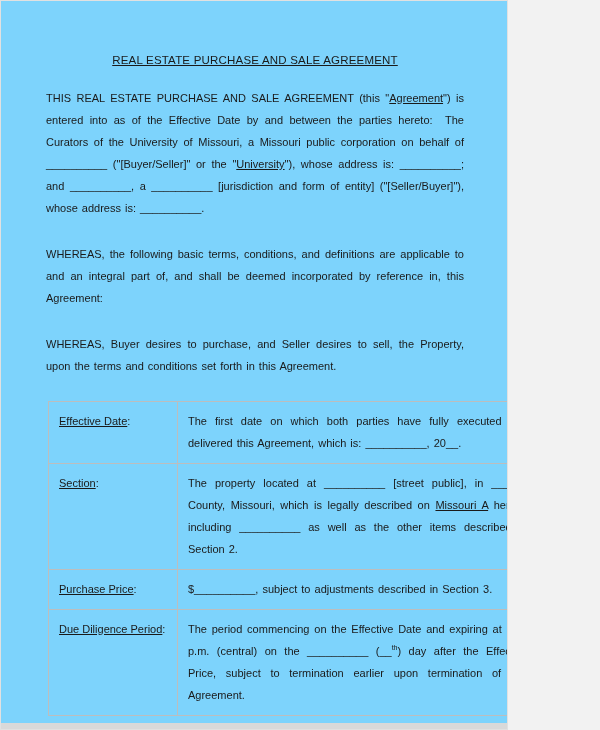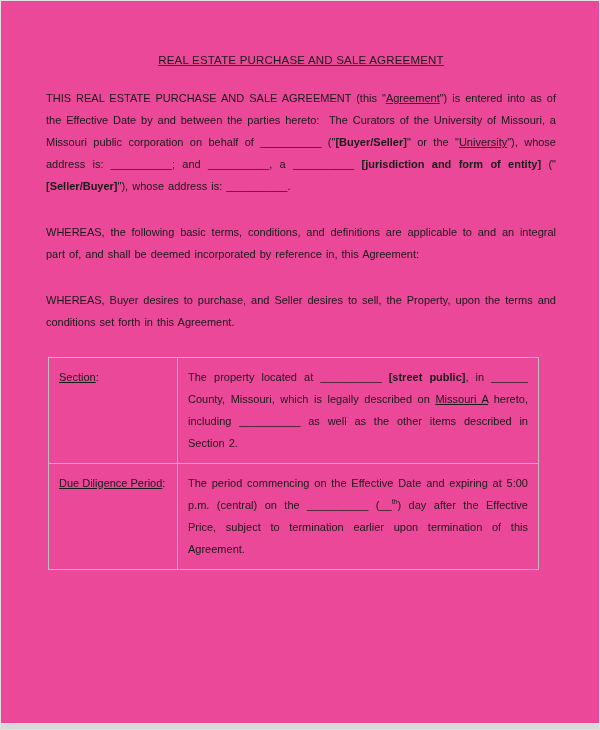--- a/index.html
+++ b/index.html
@@ -1,18 +1,18 @@
 <!DOCTYPE html>
 <html><head>
 <meta charset="utf-8">
 <style>
   html,body{margin:0;padding:0;background:#f2f2f2;}
   .page{
-    width:600px;height:730px;
-    background:#ec4899;
+    width:508px;height:730px;
+    background:#7dd3fc;
     border:1px solid #e1e1e1;
     box-sizing:border-box;
     position:relative;
     overflow:hidden;
     font-family:"Liberation Sans","DejaVu Sans",sans-serif;
     color:#1a1a1a;
   }
   .content{padding:53px 43px 0 45px;}
   .doc-title{
     text-align:center;
@@ -22,21 +22,21 @@
     text-decoration:underline;
     margin:0 0 21px 0;
   }
   .para{
     font-size:11px;
     line-height:22px;
     text-align:justify;
     margin:0 0 24px 0;
     word-spacing:1px;
   }
-  .b{font-weight:bold;margin-top:24px;}
+  .b{font-weight:normal;margin-top:24px;}
   .u{text-decoration:underline;}
   sup{font-size:7px;line-height:0;vertical-align:super;}
   table.terms{
     border-collapse:collapse;
     table-layout:fixed;
     width:491px;
     margin-left:2px;
     margin-top:2px;
   }
   table.terms td{
@@ -63,22 +63,30 @@
 
     <h1 class="doc-title">REAL ESTATE PURCHASE AND SALE AGREEMENT</h1>
 
     <p class="para"><span>THIS REAL ESTATE PURCHASE AND SALE AGREEMENT (this "</span><span class="u">Agreement</span><span>") is entered into as of the Effective Date by and between the parties hereto:&nbsp; The Curators of the University of Missouri, a Missouri public corporation on behalf of __________ ("</span><span class="b">[Buyer/Seller]</span><span>" or the "</span><span class="u">University</span><span>"), whose address is: __________; and __________, a __________ </span><span class="b">[jurisdiction and form of entity]</span><span> ("</span><span class="b">[Seller/Buyer]</span><span>"), whose address is: __________.</span></p>
     <p class="para"><span>WHEREAS, the following basic terms, conditions, and definitions are applicable to and an integral part of, and shall be deemed incorporated by reference in, this Agreement:</span></p>
     <p class="para"><span>WHEREAS, Buyer desires to purchase, and Seller desires to sell, the Property, upon the terms and conditions set forth in this Agreement.</span></p>
 
     <table class="terms">
       <tbody>
         <tr>
+          <td class="term-label"><span class="u">Effective Date</span><span>:</span></td>
+          <td class="term-value"><span>The first date on which both parties have fully executed and delivered this Agreement, which is: __________, 20__.</span></td>
+        </tr>
+        <tr>
           <td class="term-label"><span class="u">Section</span><span>:</span></td>
           <td class="term-value"><span>The property located at __________ </span><span class="b">[street public]</span><span>, in ______ County, Missouri, which is legally described on </span><span class="u">Missouri A</span><span> hereto, including __________ as well as the other items described in Section 2.</span></td>
+        </tr>
+        <tr>
+          <td class="term-label"><span class="u">Purchase Price</span><span>:</span></td>
+          <td class="term-value"><span>$__________, subject to adjustments described in Section 3.</span></td>
         </tr>
         <tr>
           <td class="term-label"><span class="u">Due Diligence Period</span><span>:</span></td>
           <td class="term-value"><span>The period commencing on the Effective Date and expiring at 5:00 p.m. (central) on the __________ (__</span><sup>th</sup><span>) day after the Effective Price, subject to termination earlier upon termination of this Agreement.</span></td>
         </tr>
 
       </tbody>
     </table>
 
   </div>

